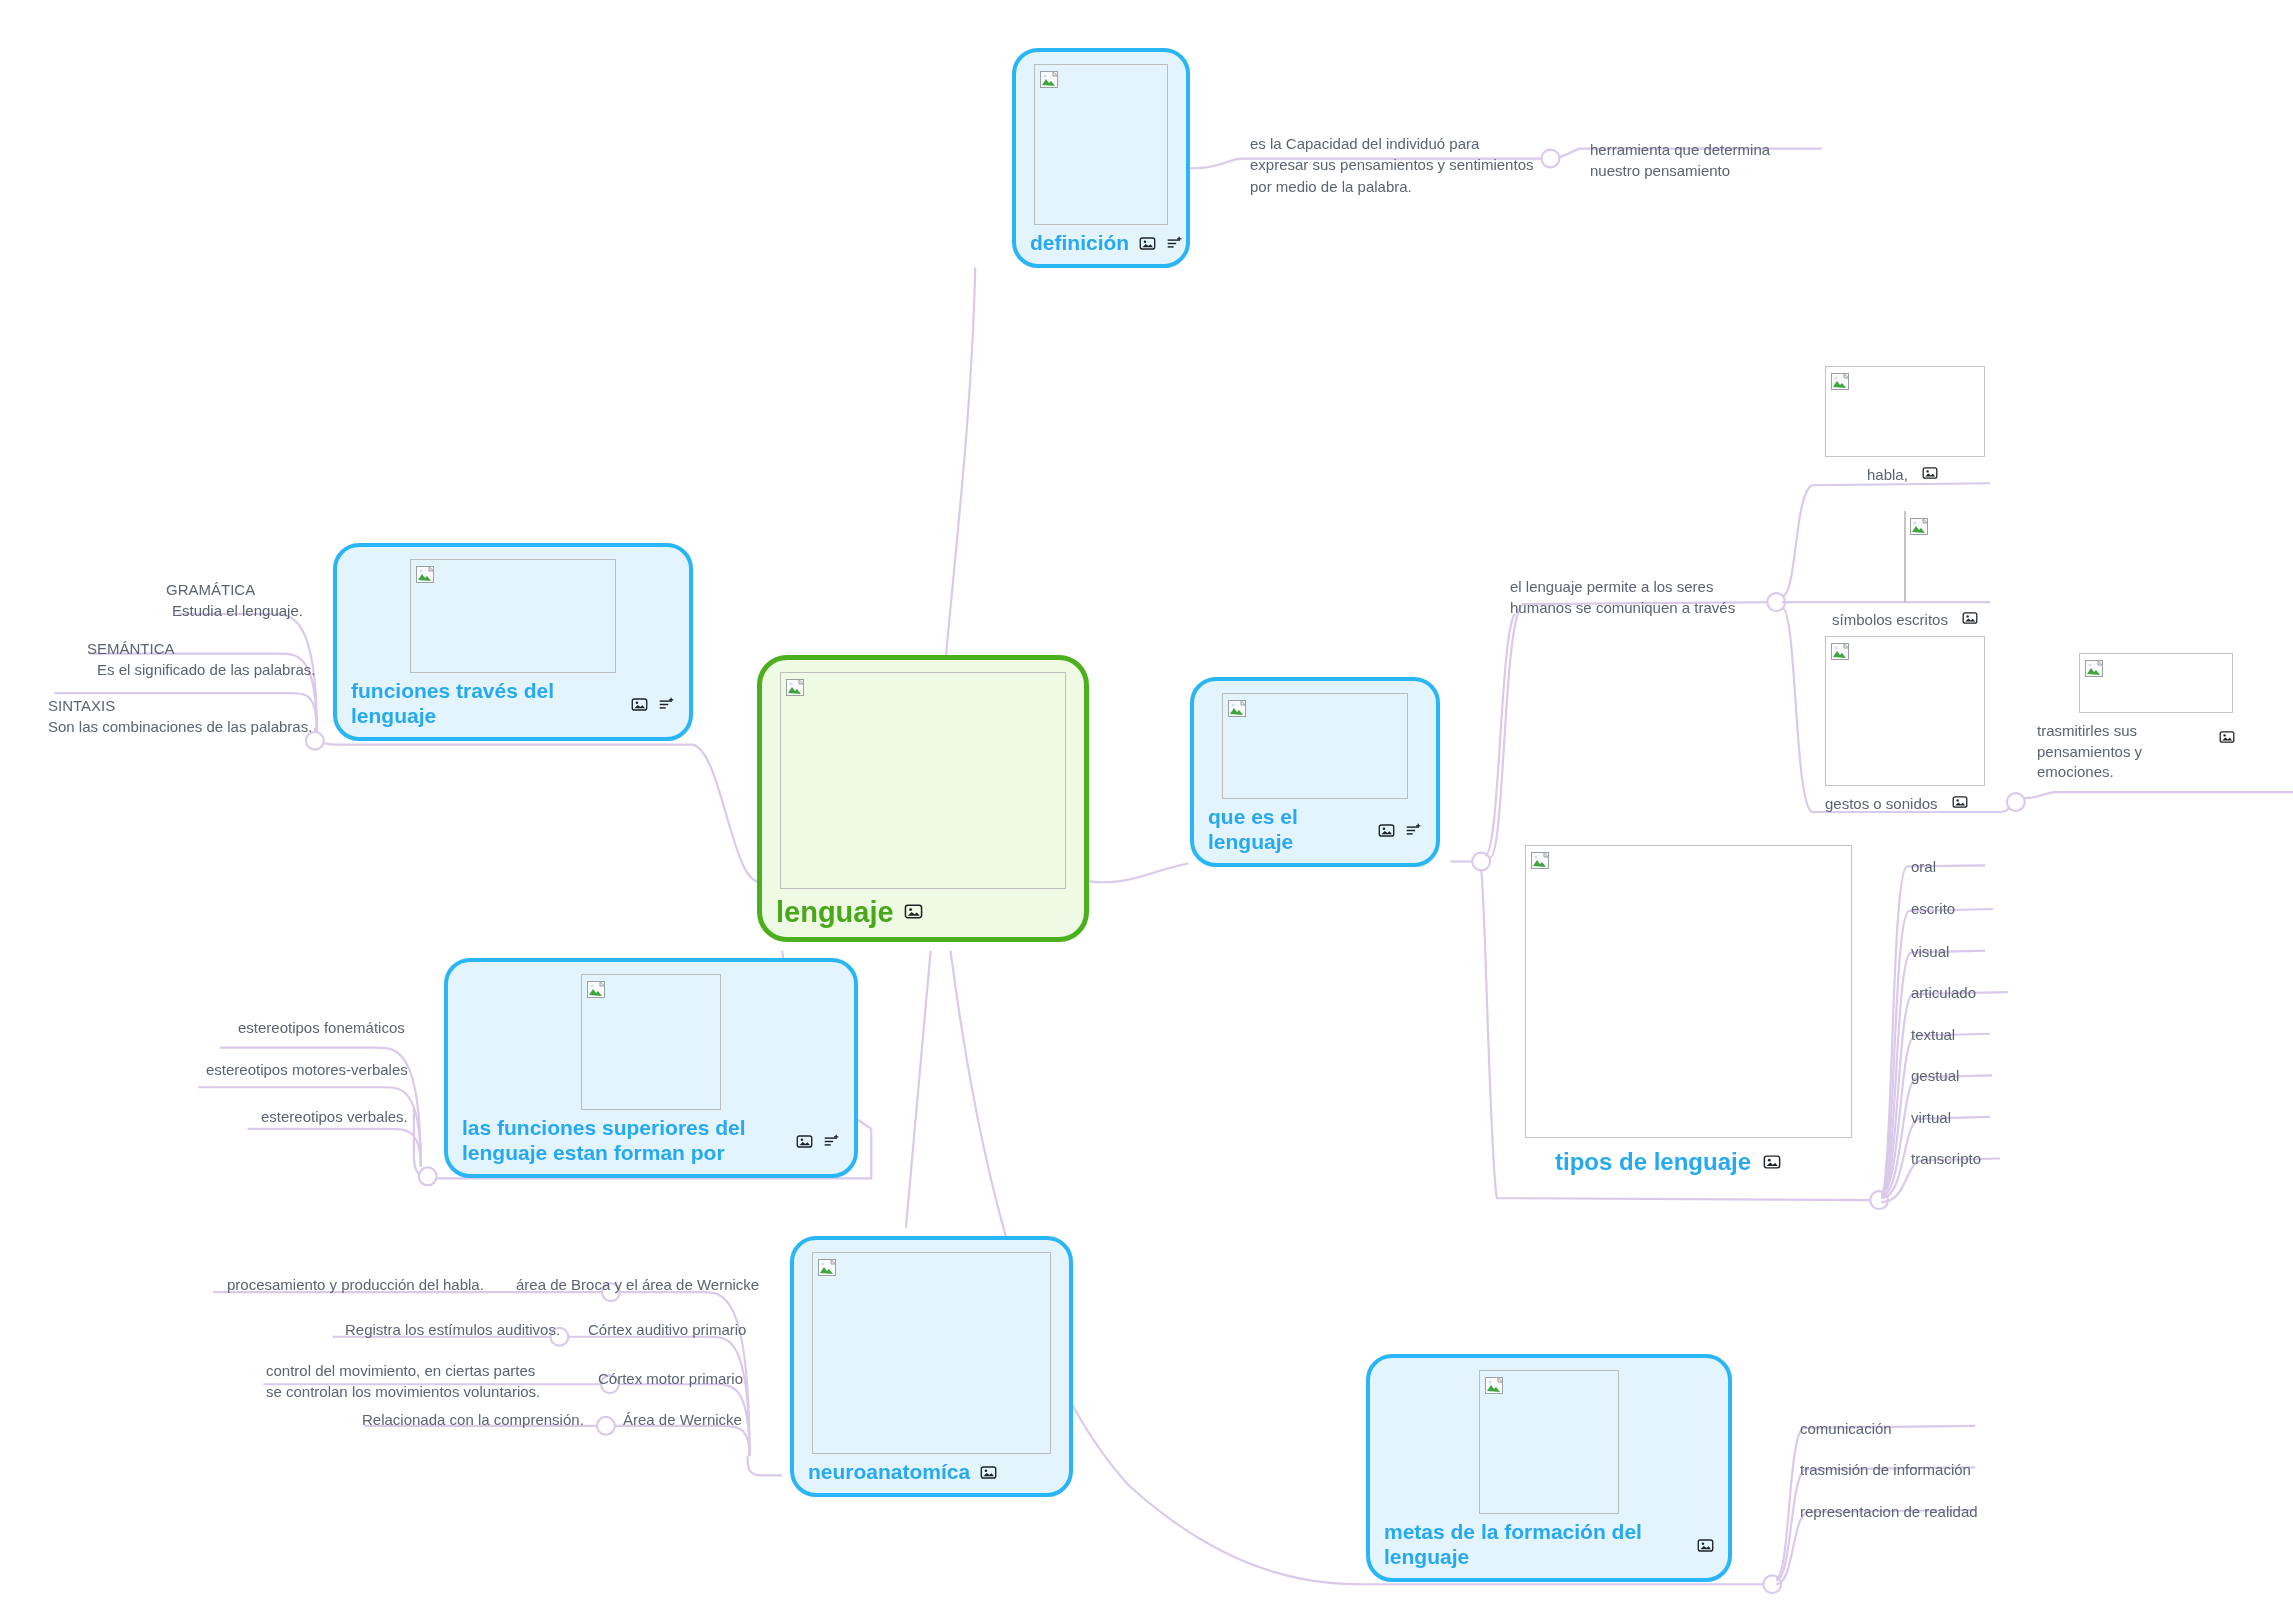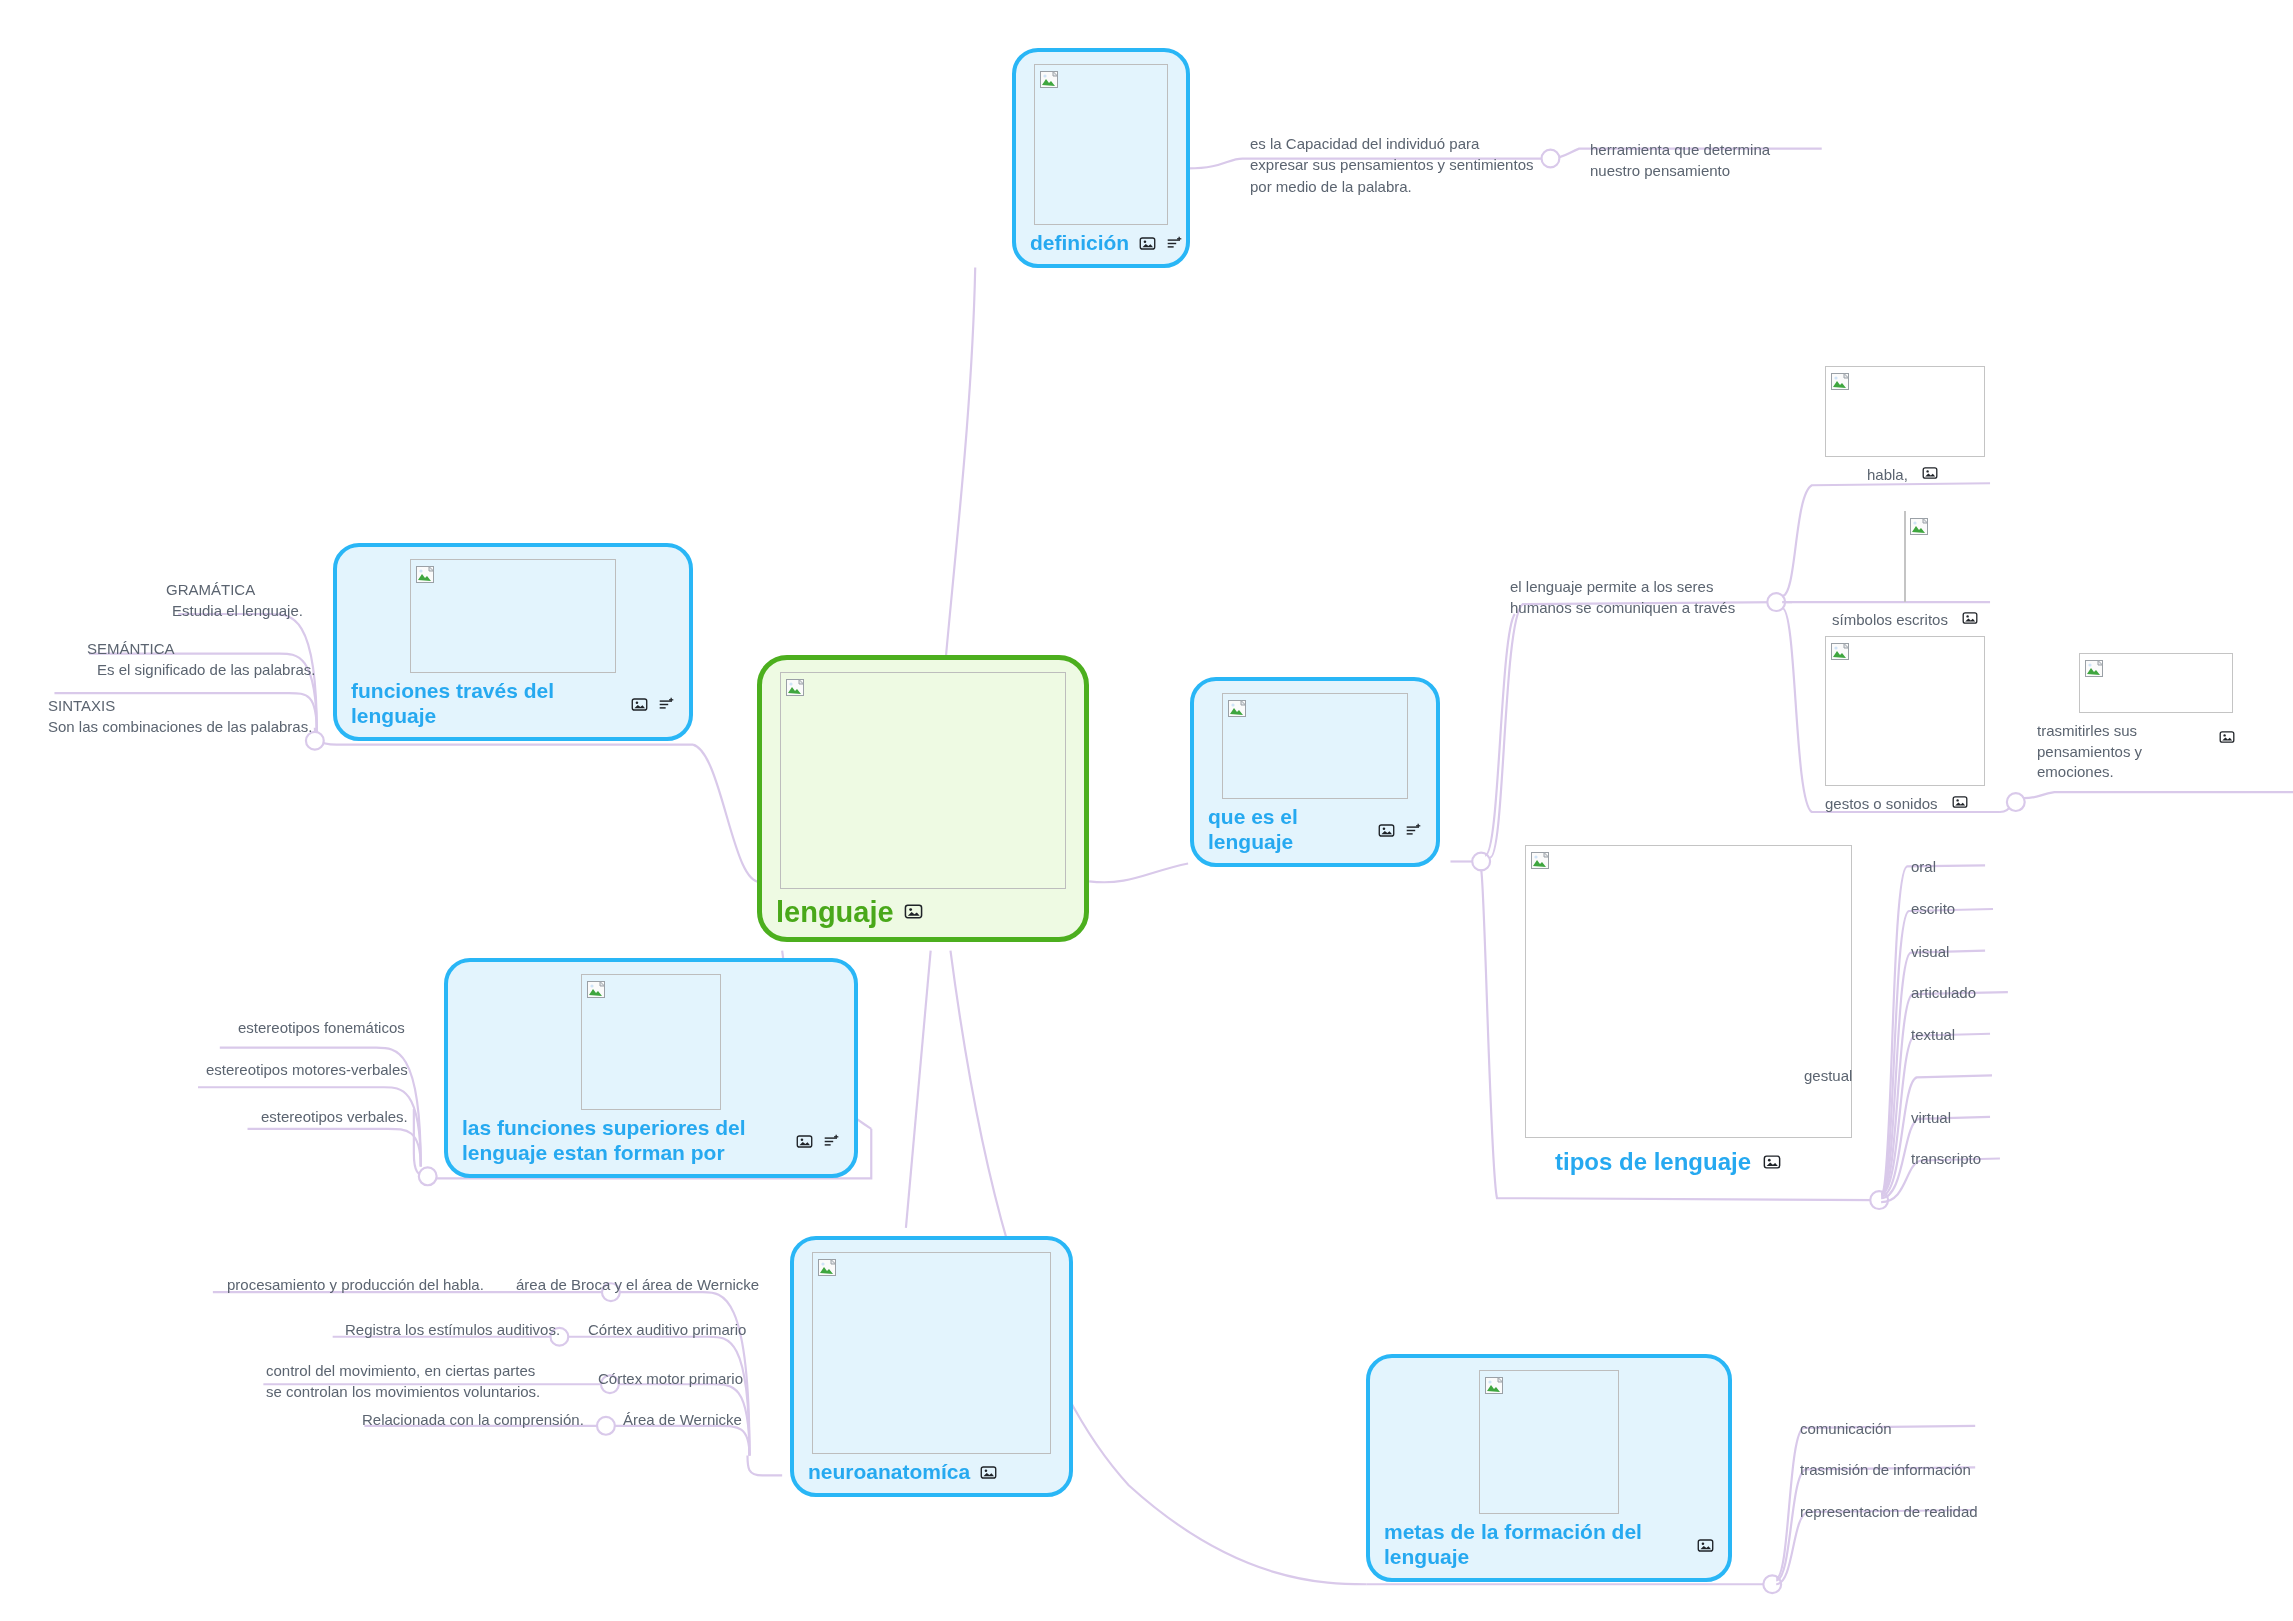--- a/index.html
+++ b/index.html
@@ -546,21 +546,21 @@
   </div>
   <div class="leaf" style="left:1911px;top:941px;">
     <span>visual</span>
   </div>
   <div class="leaf" style="left:1911px;top:982px;">
     <span>articulado</span>
   </div>
   <div class="leaf" style="left:1911px;top:1024px;">
     <span>textual</span>
   </div>
-  <div class="leaf" style="left:1804px;top:1065px;text-align:center;">
+  <div class="leaf" style="left:1911px;top:1065px;text-align:center;">
     <span>gestual</span>
   </div>
   <div class="leaf" style="left:1911px;top:1107px;">
     <span>virtual</span>
   </div>
   <div class="leaf" style="left:1911px;top:1148px;">
     <span>transcripto</span>
   </div>
 
   <div class="node card" style="left:1366px;top:1354px;width:366px;height:228px;">

